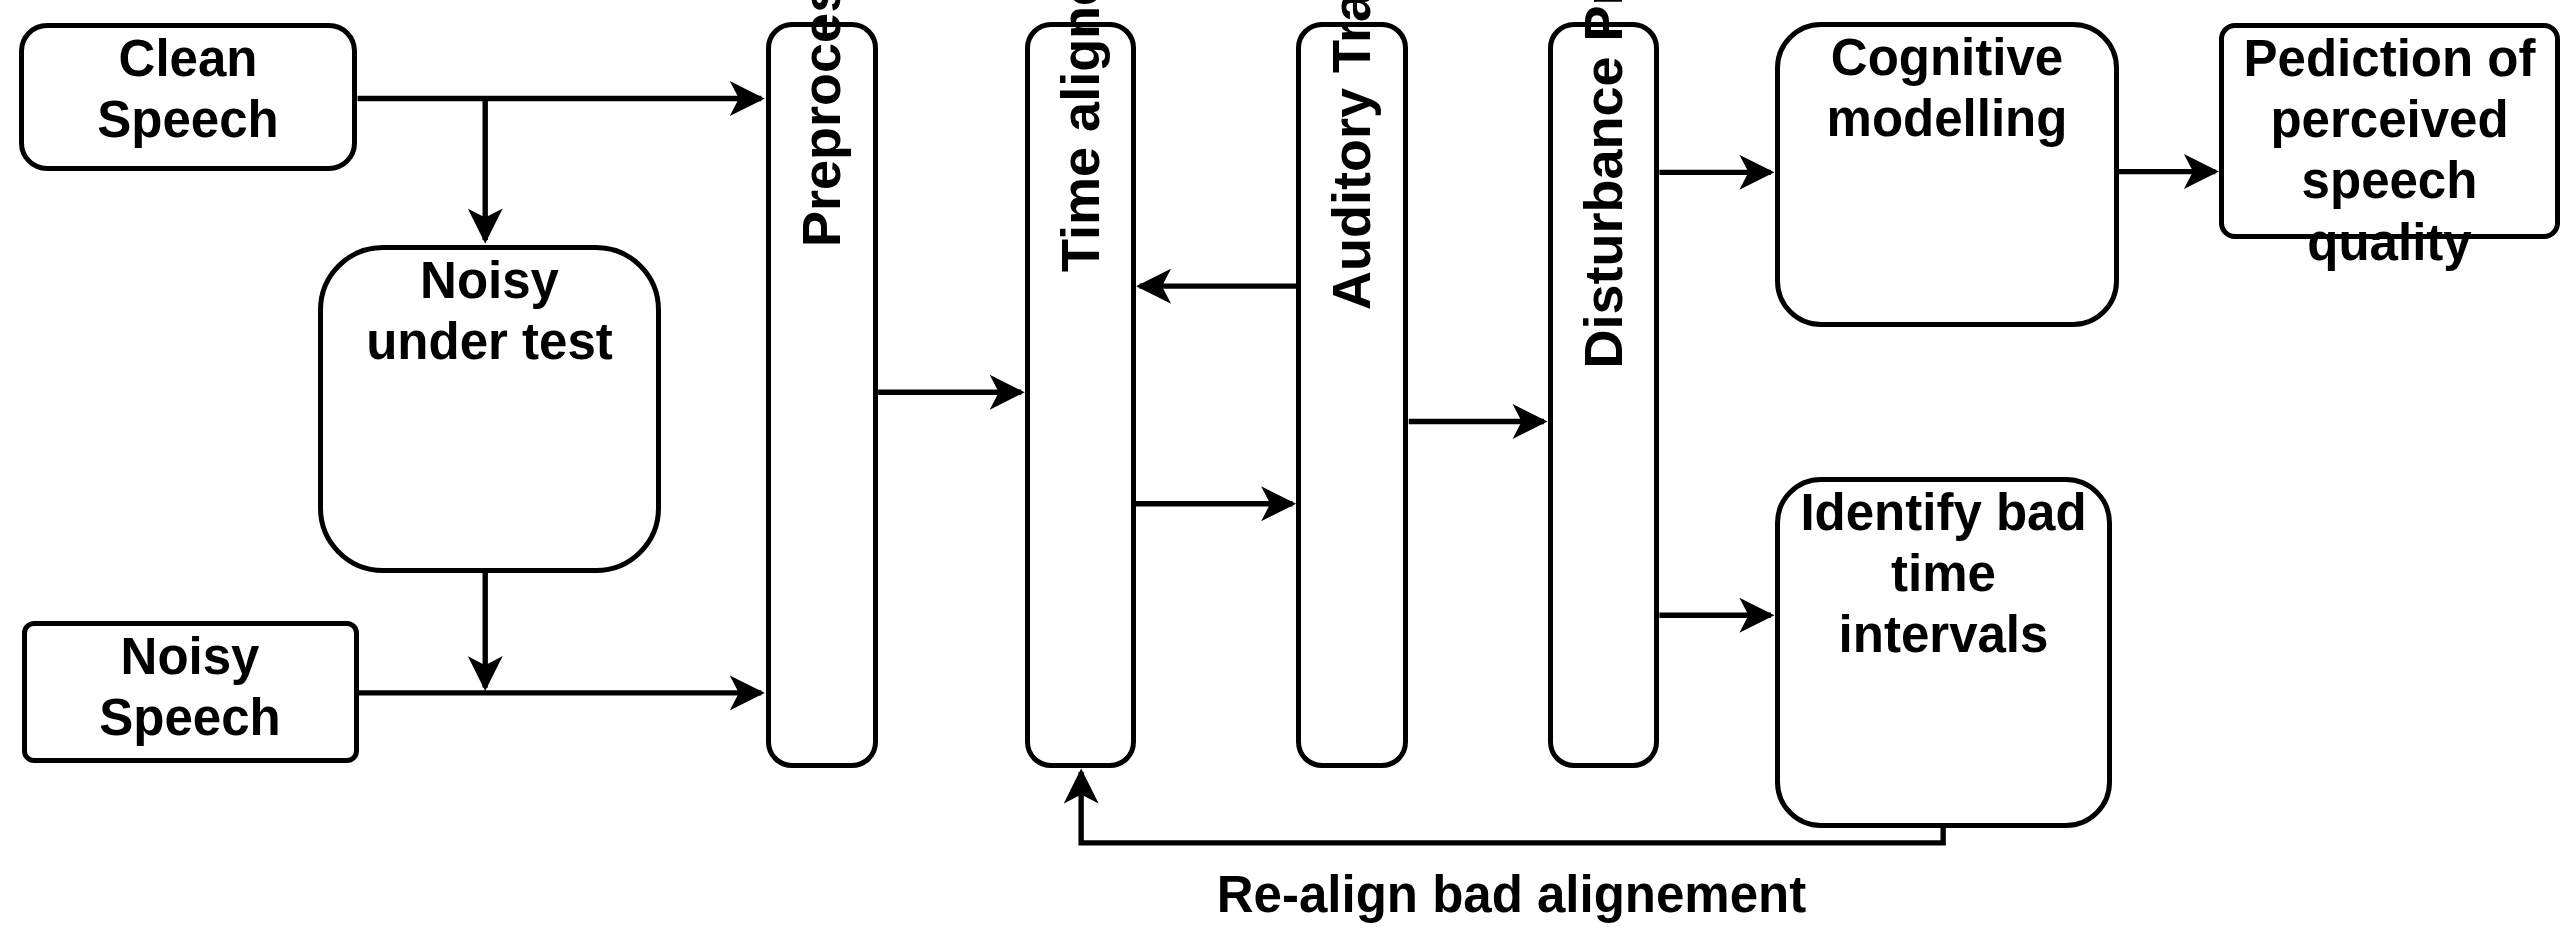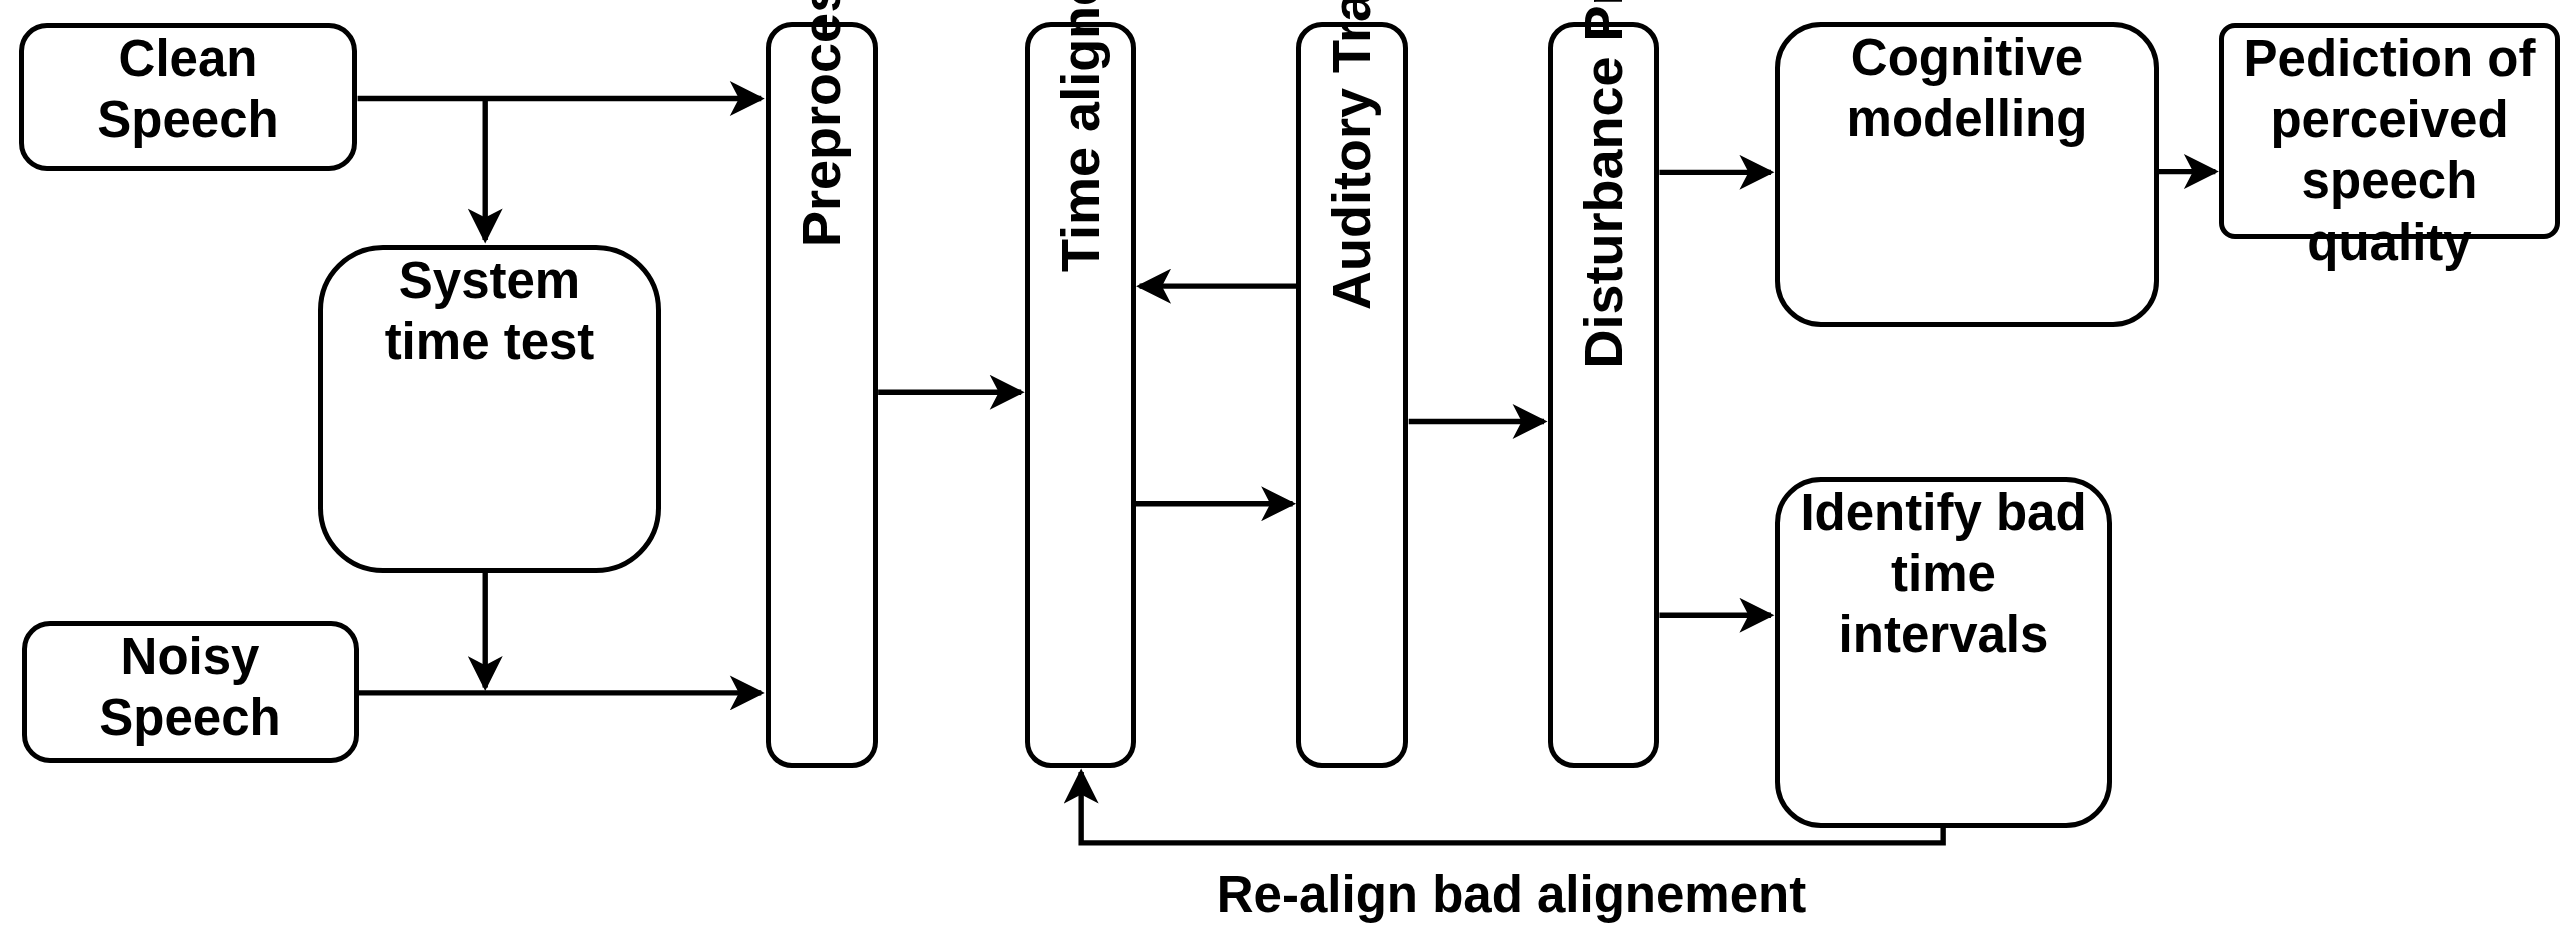--- a/index.html
+++ b/index.html
@@ -69,44 +69,44 @@
     <path d="M2740,223 H2881" marker-end="url(#ah)"></path>
     <path d="M2158,800 H2303" marker-end="url(#ah)"></path>
     <path d="M2527,997 L2527,1096 L1406,1096 L1406,1004" marker-end="url(#ah)"></path>
   </svg>
 
   <div class="box" style="left:19px;top:23px;width:338px;height:148px;border-radius:28px">
     <span class="lbl" style="width:246px">Clean Speech</span>
   </div>
 
   <div class="box" style="left:318px;top:245px;width:343px;height:328px;border-radius:65px">
-    <span class="lbl" style="width:261px">System time test</span>
+    <span class="lbl" style="width:261px">Noisy under test</span>
   </div>
 
-  <div class="box" style="left:21.5px;top:621px;width:337px;height:142px;border-radius:28px">
+  <div class="box" style="left:21.5px;top:621px;width:337px;height:142px;border-radius:12px">
     <span class="lbl" style="width:246px">Noisy Speech</span>
   </div>
 
   <div class="box" style="left:766px;top:21.5px;width:112px;height:746px;border-radius:26px">
     <span class="lbl vlbl">Preprocessing</span>
   </div>
 
   <div class="box" style="left:1025px;top:21.5px;width:111px;height:746px;border-radius:26px">
     <span class="lbl vlbl">Time alignement</span>
   </div>
 
   <div class="box" style="left:1296px;top:21.5px;width:112px;height:746px;border-radius:26px">
     <span class="lbl vlbl">Auditory Transform</span>
   </div>
 
   <div class="box" style="left:1548px;top:21.5px;width:111px;height:746px;border-radius:26px">
     <span class="lbl vlbl">Disturbance Processing</span>
   </div>
 
-  <div class="box" style="left:1775px;top:21.5px;width:384px;height:305px;border-radius:46px">
+  <div class="box" style="left:1775px;top:21.5px;width:344px;height:305px;border-radius:46px">
     <span class="lbl" style="width:277px">Cognitive modelling</span>
   </div>
 
   <div class="box" style="left:2219px;top:23px;width:341px;height:216px;border-radius:16px">
     <span class="lbl" style="width:308px">Pediction of perceived speech quality</span>
   </div>
 
   <div class="box" style="left:1775px;top:477px;width:337px;height:351px;border-radius:46px">
     <span class="lbl" style="width:308px">Identify bad time intervals</span>
   </div>

